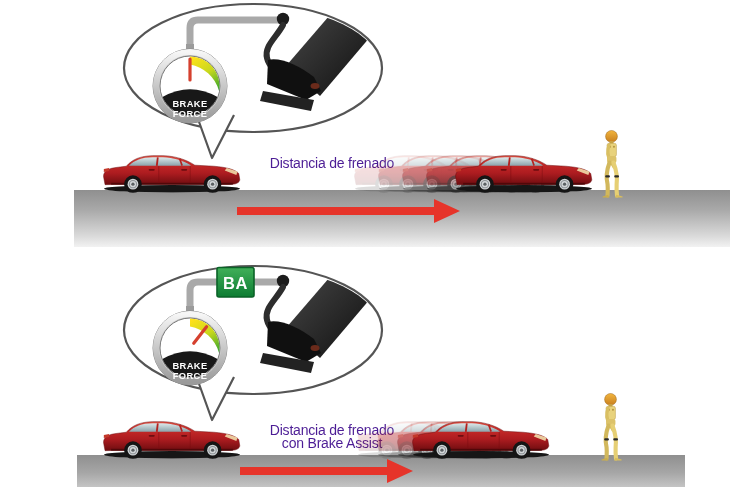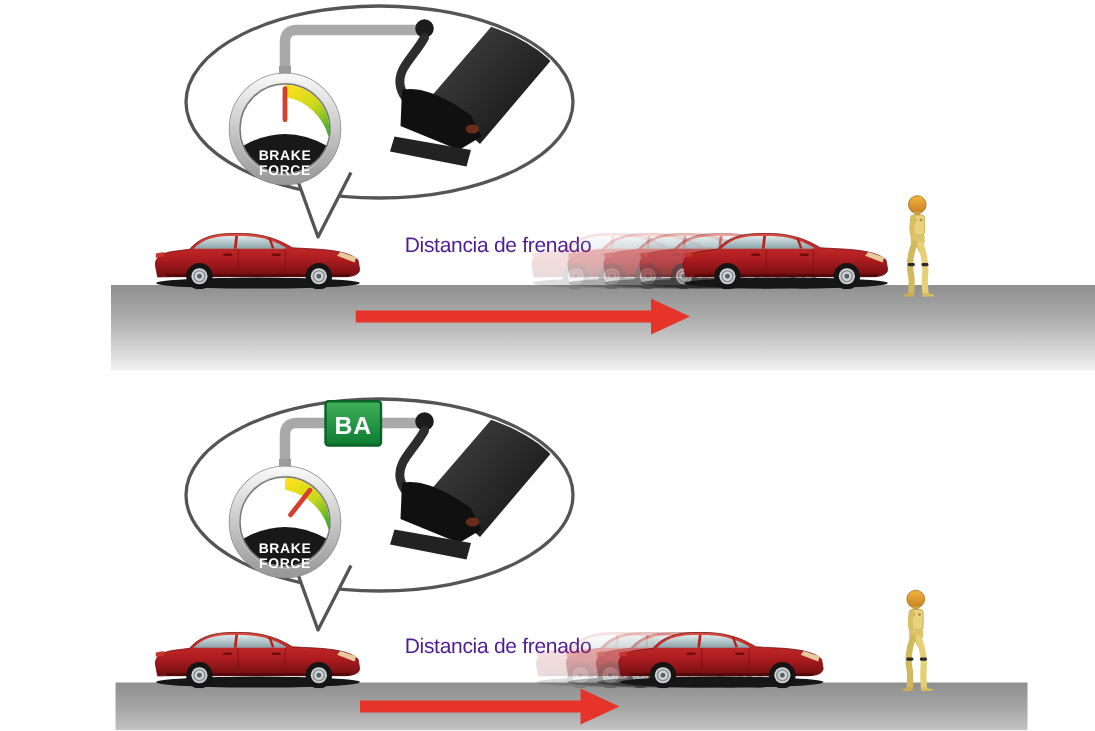--- a/index.html
+++ b/index.html
@@ -196,20 +196,21 @@
         <rect x="-1.6" y="-28.5" width="3.2" height="24" rx="1.6" fill="#d5402e"></rect>
       </g>
       <g>
         <rect x="99" y="5.5" width="37" height="29.5" rx="2" fill="url(#baGrad)" stroke="#0a6227" stroke-width="1.6"></rect>
         <text x="117.5" y="27" text-anchor="middle" fill="#ffffff" font-family="Liberation Sans, sans-serif" font-weight="700" font-size="16.5" letter-spacing="0.5">BA</text>
       </g>
     </svg>
 
     <div class="caption" style="left:243px;top:174px;position:absolute;width:178px;text-align:center;">
       <span>Distancia de frenado</span>
+      <span>con Brake Assist</span>
     </div>
 
     <svg class="car" style="left:355px;top:168px;opacity:0.15;" viewBox="0 0 140 40">
         <use href="#car-art"></use>
       </svg>
     <svg class="car" style="left:375px;top:168px;opacity:0.3;" viewBox="0 0 140 40">
         <use href="#car-art"></use>
       </svg>
     <svg class="car" style="left:395px;top:168px;opacity:0.45;" viewBox="0 0 140 40">
         <use href="#car-art"></use>

